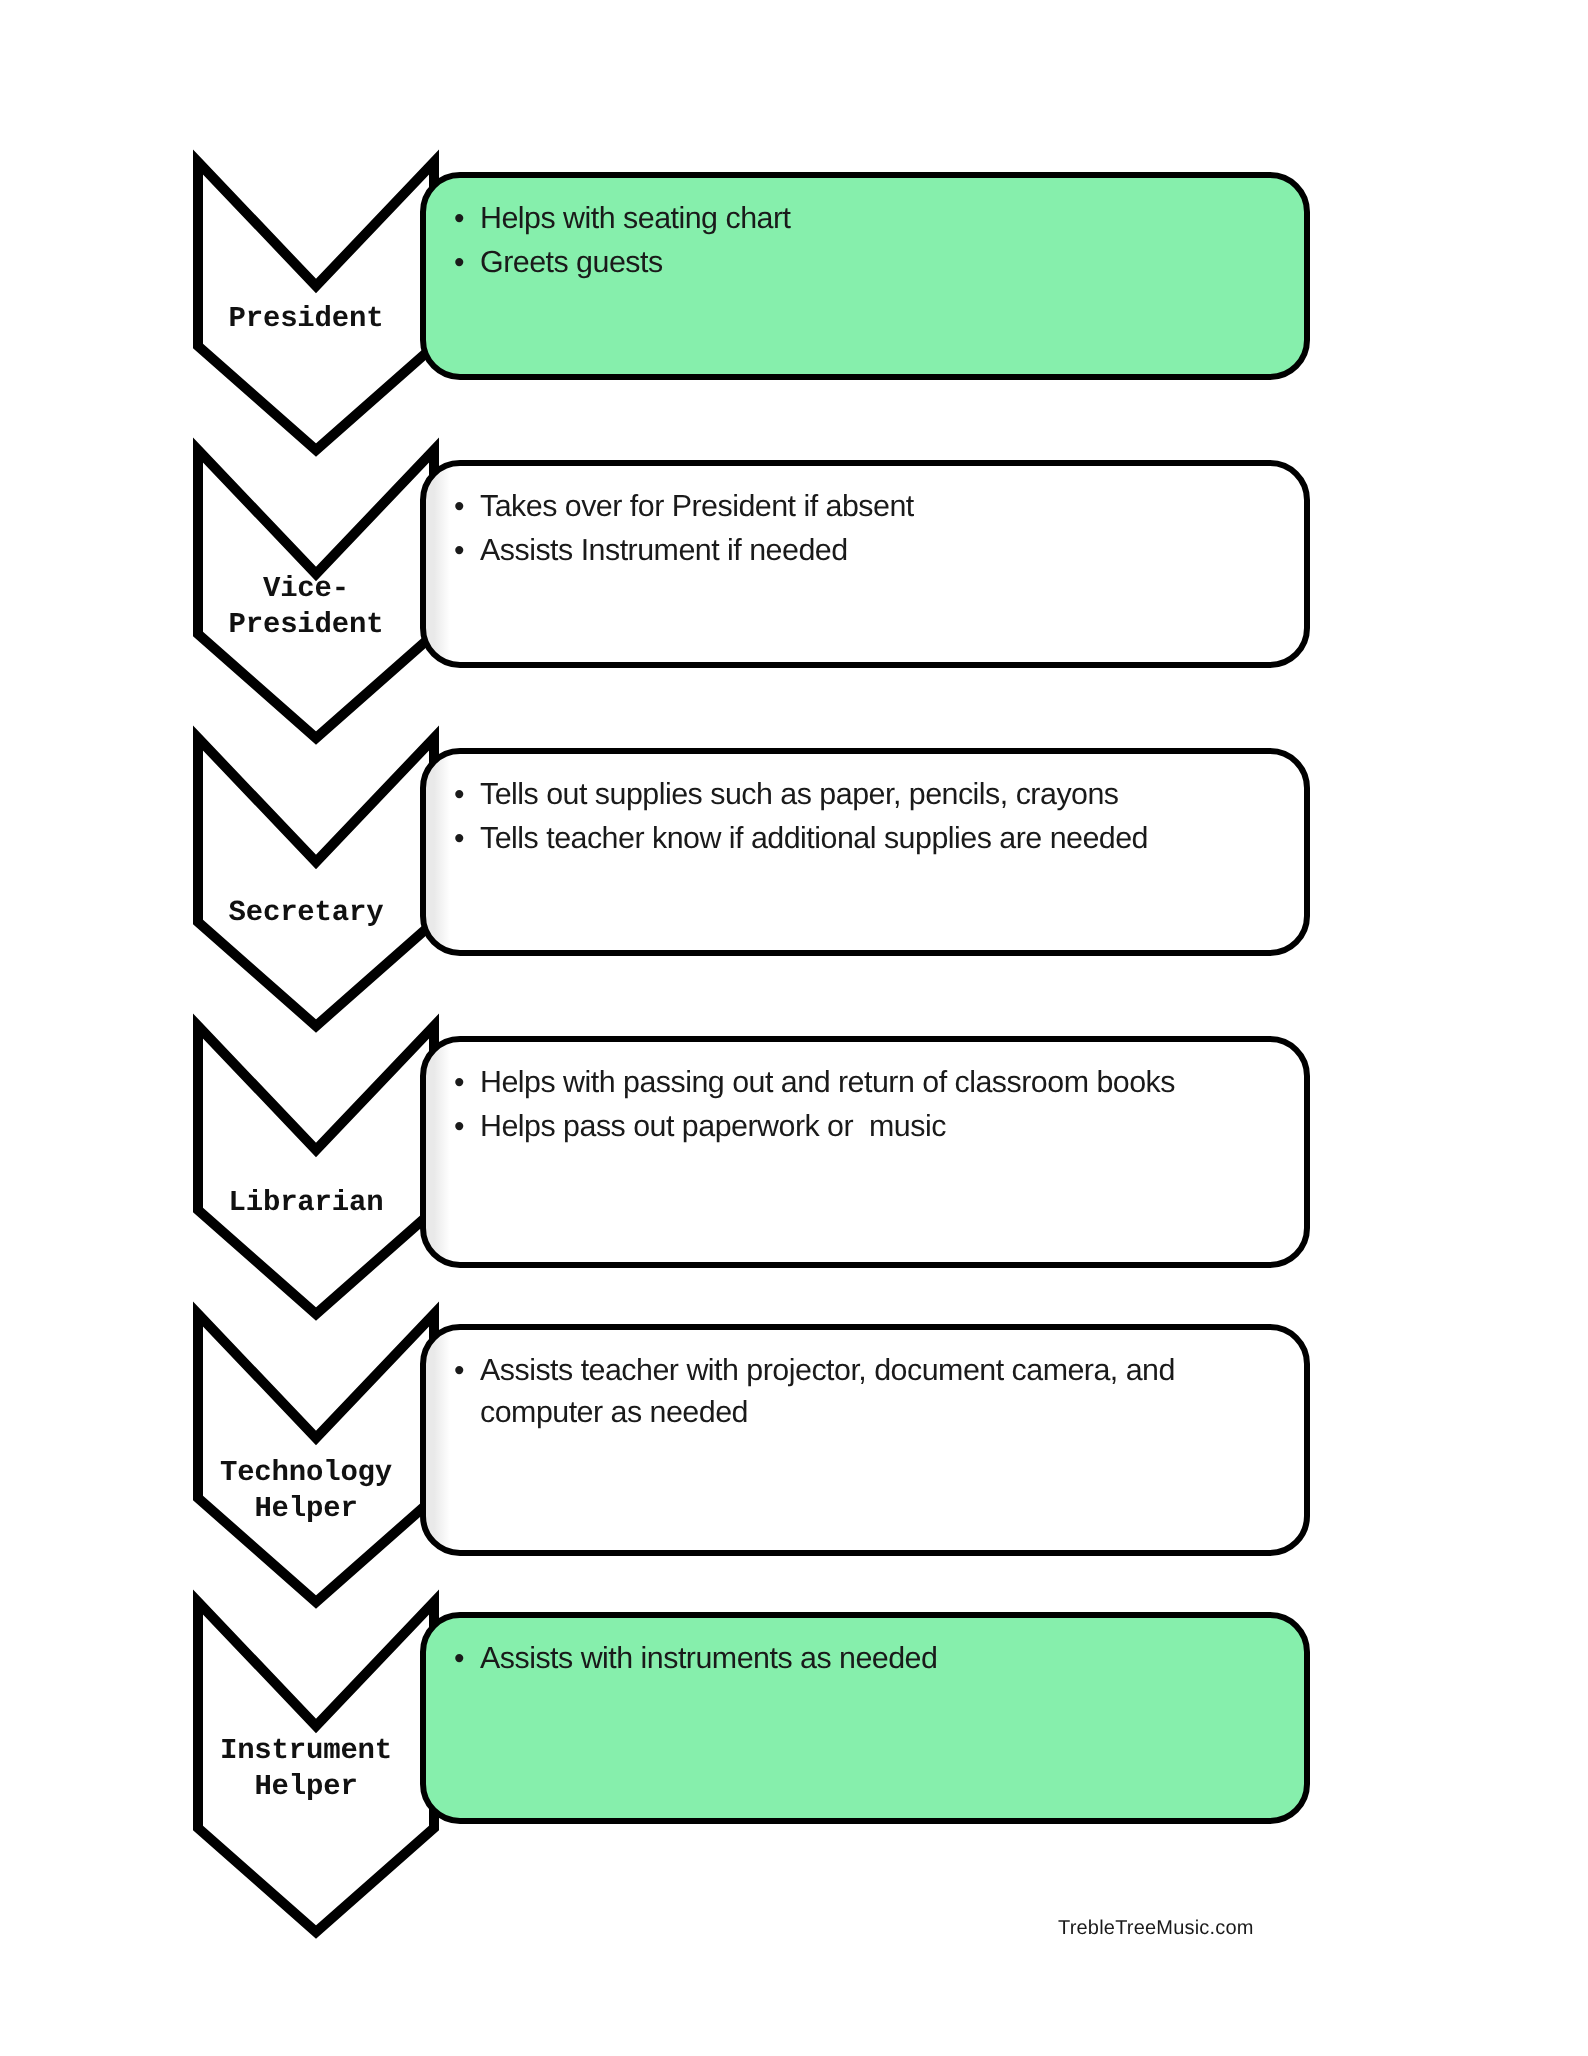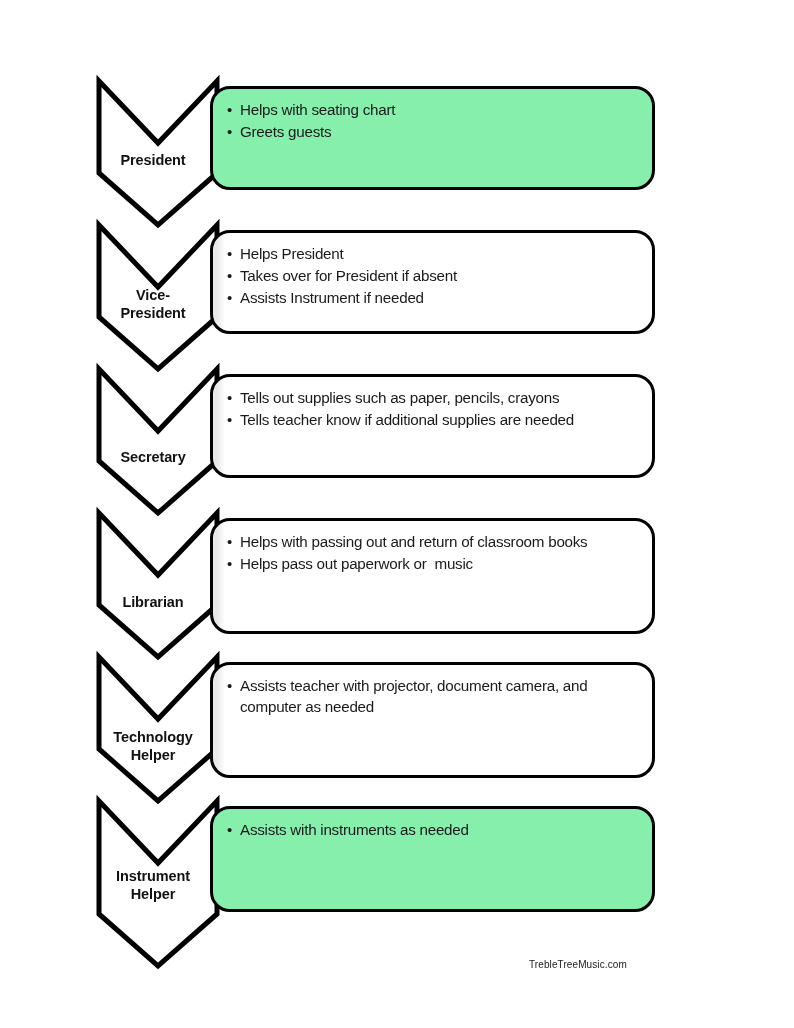--- a/index.html
+++ b/index.html
@@ -44,21 +44,21 @@
   .role-label {
     position: absolute;
     left: 96px;
     width: 114px;
     text-align: center;
     font-weight: bold;
     font-size: 14.5px;
     line-height: 17.5px;
     letter-spacing: -0.1px;
     color: #111111;
-    font-family: Liberation Sans, sans-serif;
+    font-family: Liberation Mono, monospace;
     pointer-events: none;
   }
 
   
   .desc-box {
     position: absolute;
     left: 210px;
     width: 445px;
     box-sizing: border-box;
     border: 3.5px solid #000000;
@@ -125,21 +125,20 @@
       <svg class="chevron-svg" width="124" height="150" viewBox="-3 -3 124 150">
         <path class="chevron-shape" d="M 0 0 L 59 62 L 118 0 L 118 92 L 59 144 L 0 92 Z"></path>
       </svg>
     </div>
     <div class="role-label" style="top: 287px;">
       <div>Vice-</div>
       <div>President</div>
     </div>
     <div class="desc-box shaded" style="top: 230px; height: 104px;">
       <ul class="bullets">
-        <li>Helps President</li>
         <li>Takes over for President if absent</li>
         <li>Assists Instrument if needed</li>
       </ul>
     </div>
     <div class="chevron-wrap" style="top: 366px;">
       <svg class="chevron-svg" width="124" height="150" viewBox="-3 -3 124 150">
         <path class="chevron-shape" d="M 0 0 L 59 62 L 118 0 L 118 92 L 59 144 L 0 92 Z"></path>
       </svg>
     </div>
     <div class="role-label" style="top: 449px;">

